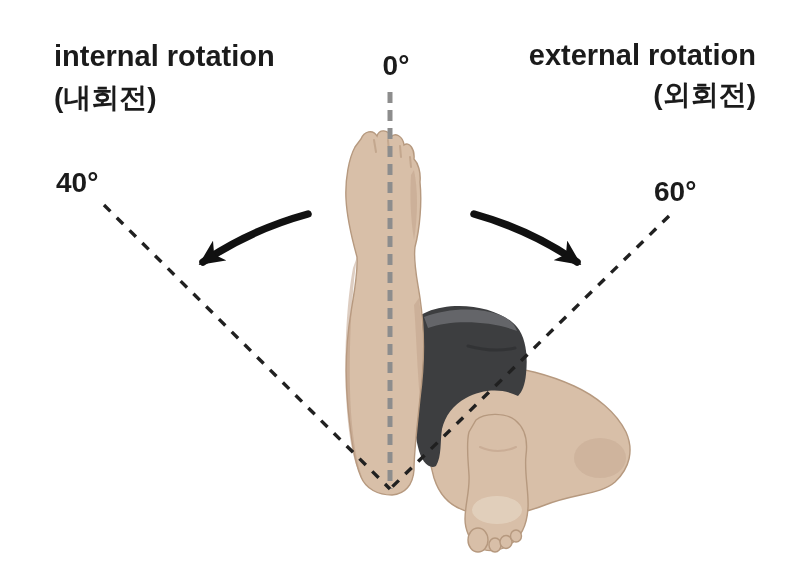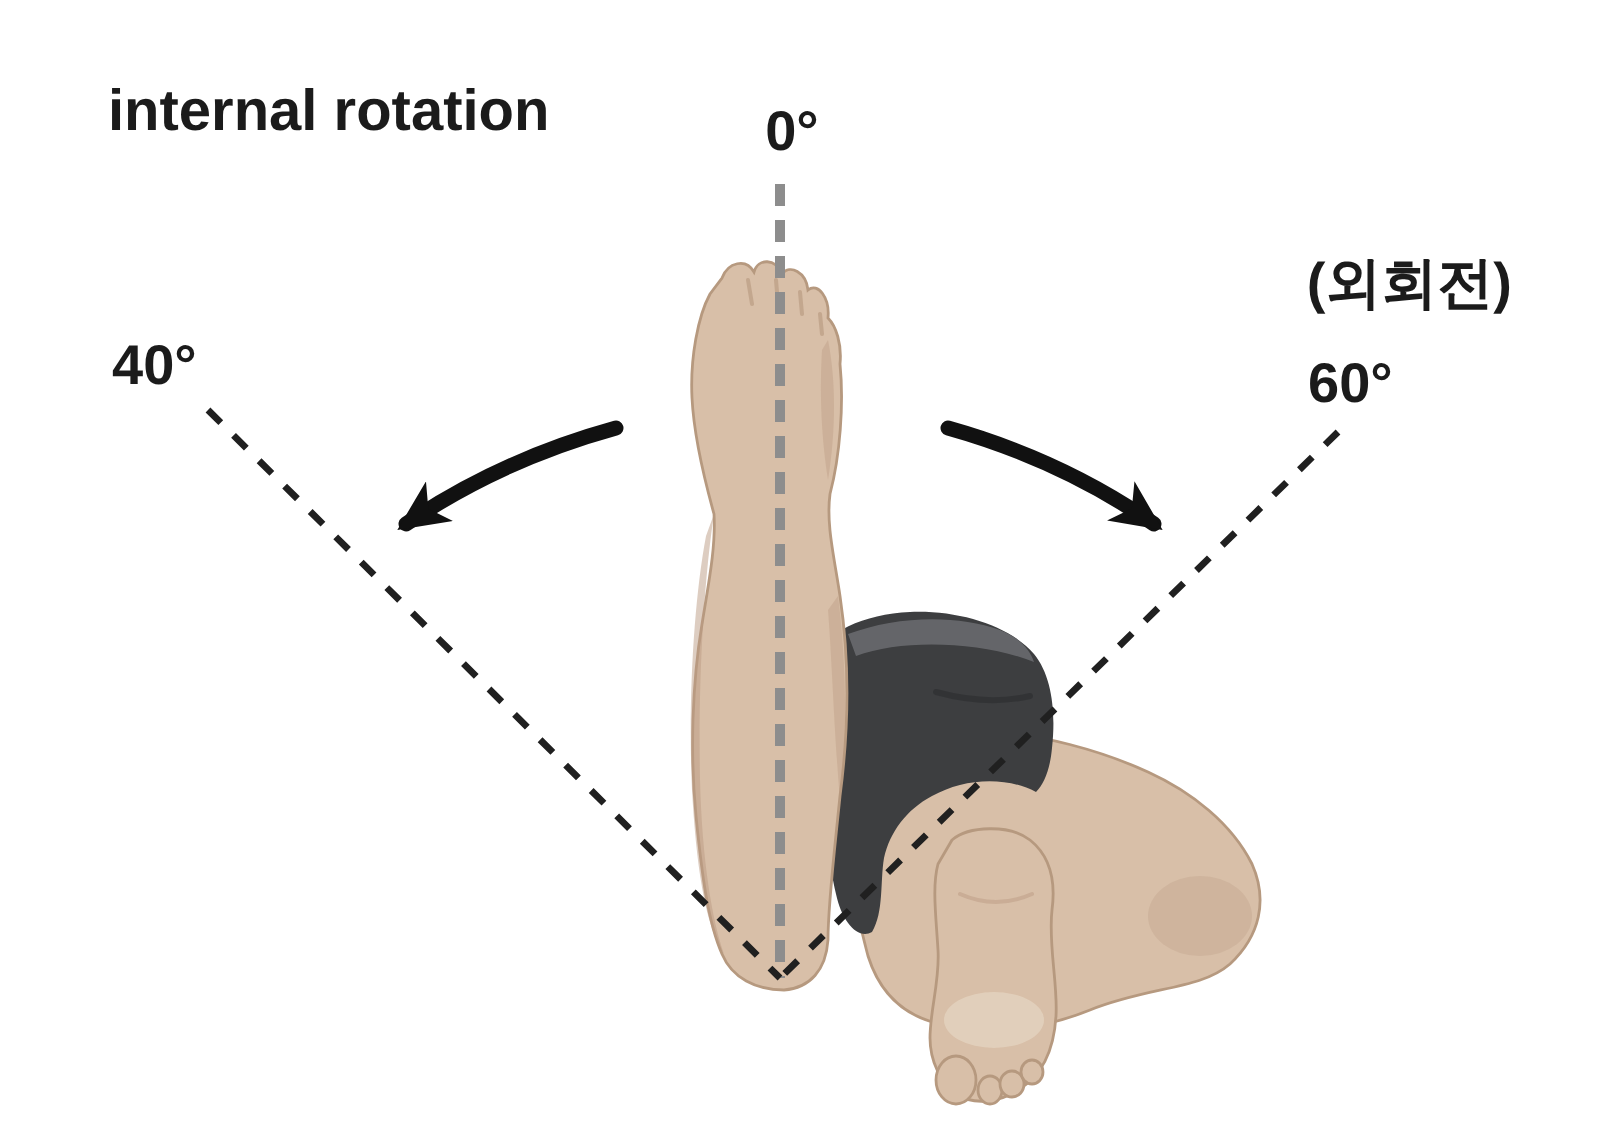--- a/index.html
+++ b/index.html
@@ -16,21 +16,21 @@
     font-weight:700;
     white-space:nowrap;
     line-height:1.1;
   }
   .lbl-en{font-size:29px;letter-spacing:0px;}
   .lbl-ko{font-size:28px;}
   .lbl-deg{font-size:28px;}
   #label-internal{left:54px;top:41px;text-align:center;}
   #label-internal-ko{left:54px;top:83px;}
   #label-external{right:44px;top:40px;text-align:right;}
-  #label-external-ko{right:44px;top:80px;text-align:right;margin-top:47px;}
+  #label-external-ko{right:44px;top:80px;text-align:right;}
   #label-zero{left:370px;top:51px;width:52px;text-align:center;}
   #label-forty{left:56px;top:168px;}
   #label-fortyfive{left:654px;top:177px;}
 
   svg{position:absolute;left:0;top:0;}
   .skin{fill:var(--skin-base,#d8bfa8);stroke:var(--skin-outline,#b6997f);stroke-width:1.4;}
   .skin-shade{fill:var(--skin-shadow,#bb9c83);stroke:none;}
   .skin-light{fill:var(--skin-light,#e9dcca);stroke:none;}
   .crease{stroke:var(--skin-shadow,#bb9c83);stroke-width:2;fill:none;stroke-linecap:round;}
   .shorts{fill:var(--shorts-dark,#3d3e40);stroke:none;}
@@ -130,20 +130,22 @@
 
     <line class="line-neutral" x1="390" y1="92" x2="390" y2="489"></line>
     <line class="line-angle" x1="104" y1="205" x2="390" y2="489"></line>
     <line class="line-angle" x1="669" y1="216" x2="390" y2="489"></line>
 
     <path class="arrow-path" d="M 308 214 Q 250 230 203 262" marker-end="url(#ah)"></path>
     <path class="arrow-path" d="M 474 214 Q 531 230 577 262" marker-end="url(#ah)"></path>
   </svg>
 
   <div id="label-internal" class="lbl lbl-en">internal rotation</div>
+  <div id="label-internal-ko" class="lbl lbl-ko">(내회전)</div>
 
   <div id="label-zero" class="lbl lbl-deg">0°</div>
 
+  <div id="label-external" class="lbl lbl-en">external rotation</div>
   <div id="label-external-ko" class="lbl lbl-ko">(외회전)</div>
 
   <div id="label-forty" class="lbl lbl-deg">40°</div>
   <div id="label-fortyfive" class="lbl lbl-deg">60°</div>
 </div>
 
 </body></html>

